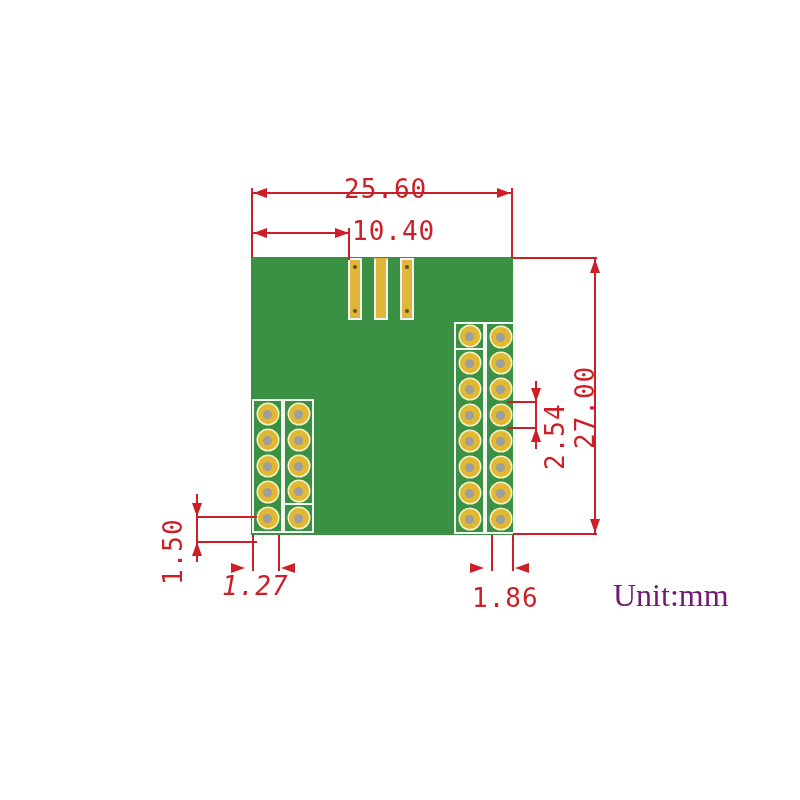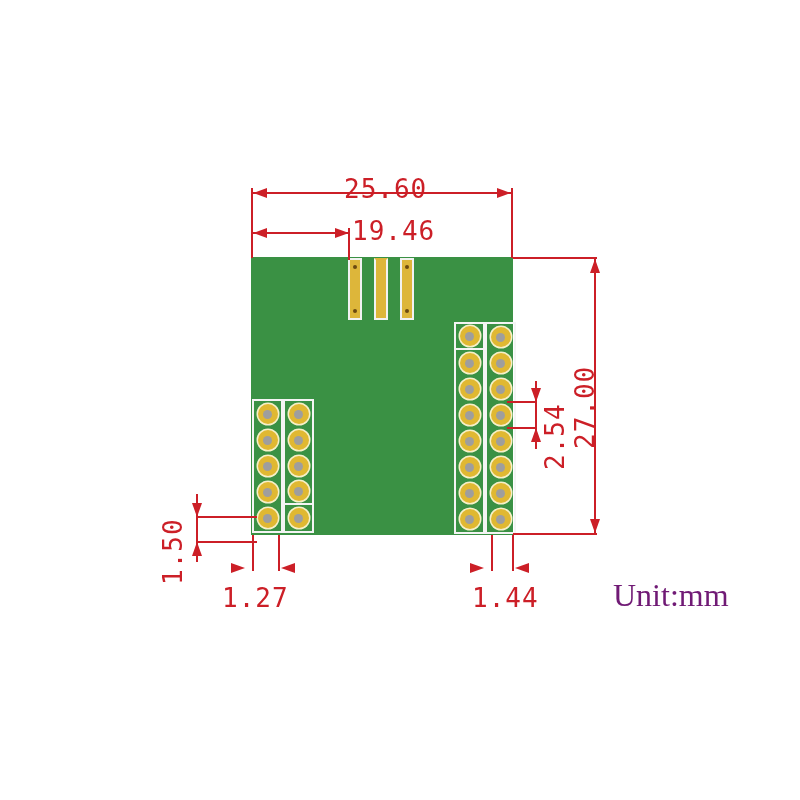--- a/index.html
+++ b/index.html
@@ -323,21 +323,21 @@
   <div class="dim-line v-line" style="left:511px; top:188px; height:70px;"></div>
   <div class="dim-line h-line" style="left:251px; top:192px; width:262px;"></div>
   <div class="arrow arrow-l" style="left:253px; top:188px;"></div>
   <div class="arrow arrow-r" style="left:497px; top:188px;"></div>
   <div class="dim-text" style="left:344px; top:174px;">25.60</div>
 
   <div class="dim-line v-line" style="left:348px; top:228px; height:32px;"></div>
   <div class="dim-line h-line" style="left:251px; top:232px; width:99px;"></div>
   <div class="arrow arrow-l" style="left:253px; top:228px;"></div>
   <div class="arrow arrow-r" style="left:335px; top:228px;"></div>
-  <div class="dim-text" style="left:352px; top:216px;">19.46</div>
+  <div class="dim-text" style="left:352px; top:216px;">10.40</div>
 
   <div class="dim-line h-line" style="left:513px; top:257px; width:84px;"></div>
   <div class="dim-line h-line" style="left:513px; top:533px; width:84px;"></div>
   <div class="dim-line v-line" style="left:594px; top:257px; height:278px;"></div>
   <div class="arrow arrow-u" style="left:590px; top:259px;"></div>
   <div class="arrow arrow-d" style="left:590px; top:519px;"></div>
   <div class="dim-text vert" style="left:570px; top:449px;">27.00</div>
 
   <div class="dim-line h-line" style="left:507px; top:401px; width:30px;"></div>
   <div class="dim-line h-line" style="left:507px; top:427px; width:30px;"></div>
@@ -350,23 +350,23 @@
   <div class="dim-line h-line" style="left:197px; top:541px; width:60px;"></div>
   <div class="dim-line v-line" style="left:196px; top:494px; height:68px;"></div>
   <div class="arrow arrow-d" style="left:192px; top:503px;"></div>
   <div class="arrow arrow-u" style="left:192px; top:542px;"></div>
   <div class="dim-text vert" style="left:158px; top:585px;">1.50</div>
 
   <div class="dim-line v-line" style="left:252px; top:535px; height:36px;"></div>
   <div class="dim-line v-line" style="left:278px; top:535px; height:36px;"></div>
   <div class="arrow arrow-r" style="left:231px; top:563px;"></div>
   <div class="arrow arrow-l" style="left:281px; top:563px;"></div>
-  <div class="dim-text" style="left:222px; top:583px;">1.27</div>
+  <div class="dim-text" style="left:222px; top:571px;font-style:italic;">1.27</div>
 
   <div class="dim-line v-line" style="left:491px; top:535px; height:36px;"></div>
   <div class="dim-line v-line" style="left:512px; top:535px; height:36px;"></div>
   <div class="arrow arrow-r" style="left:470px; top:563px;"></div>
   <div class="arrow arrow-l" style="left:515px; top:563px;"></div>
-  <div class="dim-text" style="left:472px; top:583px;">1.44</div>
+  <div class="dim-text" style="left:472px; top:583px;">1.86</div>
 
   <div class="unit-label">Unit:mm</div>
 
 </div>
 
 </body></html>

